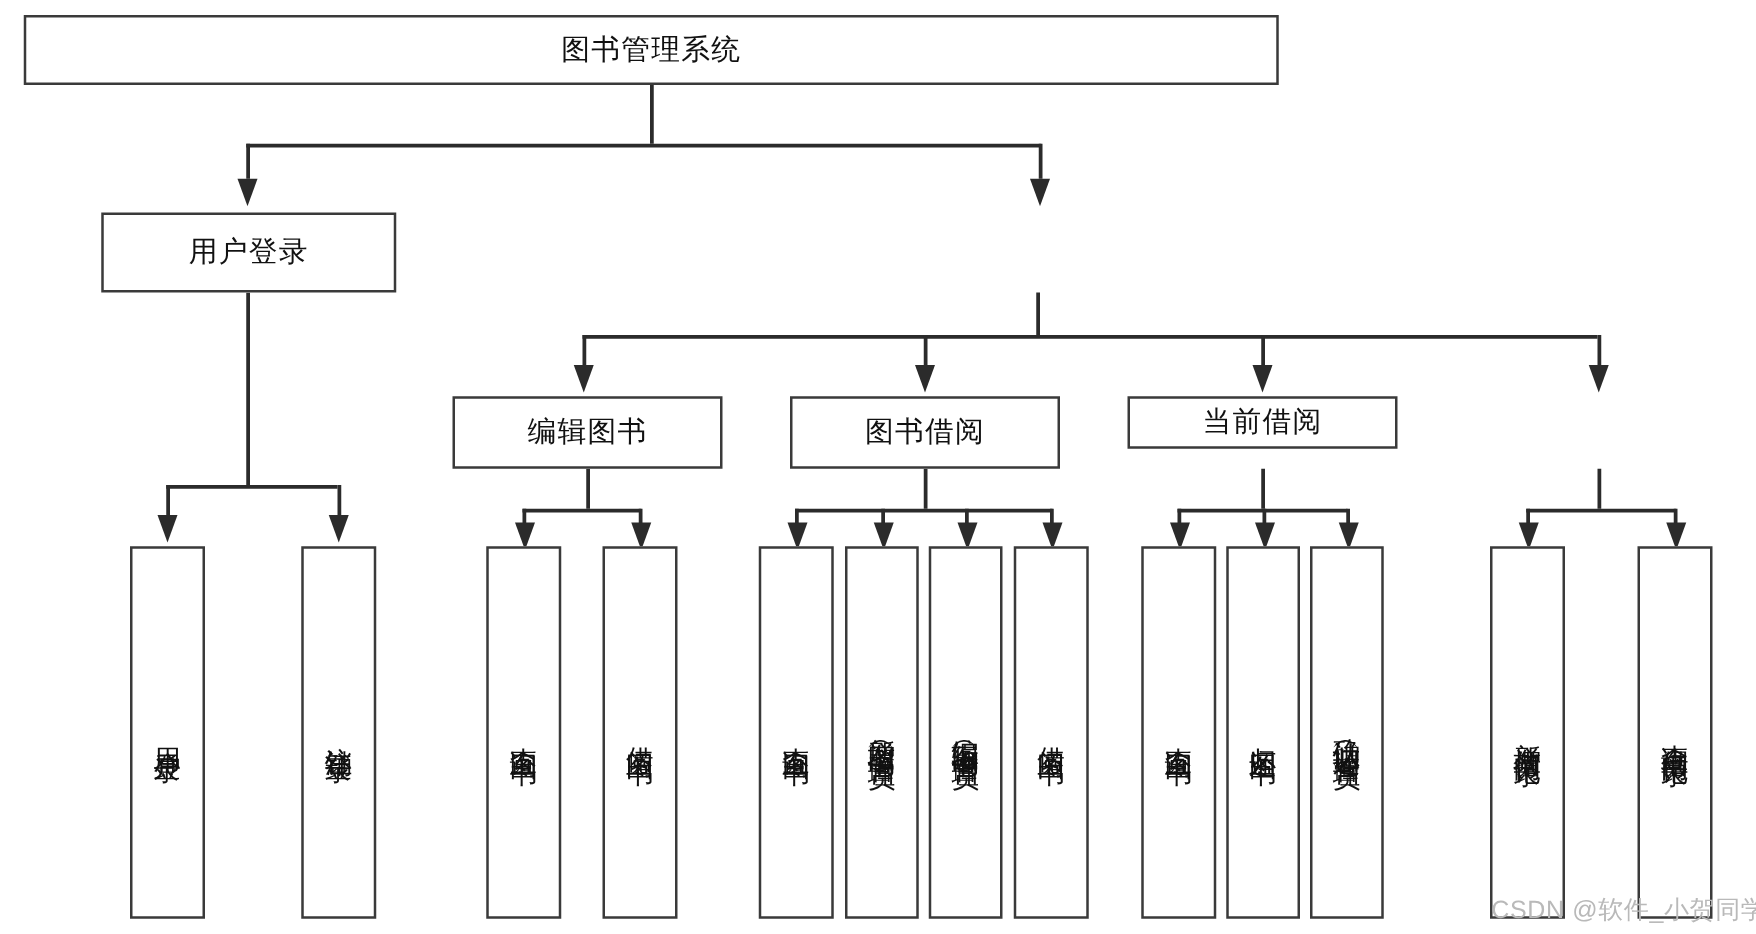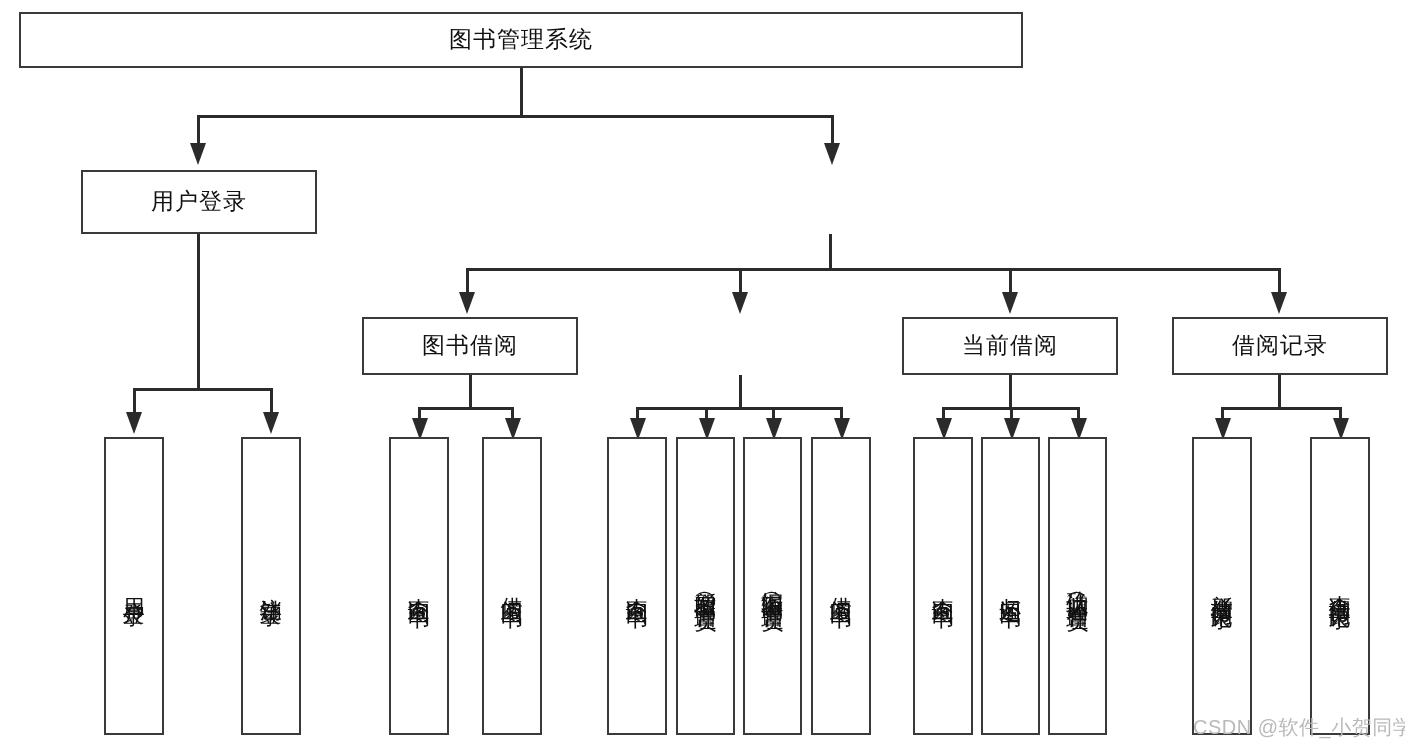--- a/index.html
+++ b/index.html
@@ -113,27 +113,27 @@
   <div class="edge-v" style="left:466px; top:268px; height:24px;"></div>
   <div class="edge-v" style="left:739px; top:268px; height:24px;"></div>
   <div class="edge-v" style="left:1009px; top:268px; height:24px;"></div>
   <div class="edge-v" style="left:1278px; top:268px; height:24px;"></div>
   <div class="arrow" style="left:459px; top:292px;"></div>
   <div class="arrow" style="left:732px; top:292px;"></div>
   <div class="arrow" style="left:1002px; top:292px;"></div>
   <div class="arrow" style="left:1271px; top:292px;"></div>
 
   <div class="node horiz" style="left:362px; top:317px; width:216px; height:58px;">
+    <span>编辑图书</span>
+  </div>
+  <div class="node horiz" style="left:632px; top:317px; width:216px; height:58px;">
     <span>图书借阅</span>
   </div>
-  <div class="node horiz" style="left:902px; top:317px; width:216px; height:58px;">
+  <div class="node horiz" style="left:902px; top:317px; width:216px; height:42px;">
     <span>当前借阅</span>
-  </div>
-  <div class="node horiz" style="left:1172px; top:317px; width:216px; height:58px;">
-    <span>借阅记录</span>
   </div>
 
   <div class="edge-v" style="left:469px; top:375px; height:32px;"></div>
   <div class="edge-h" style="left:418px; top:407px; width:95px;"></div>
   <div class="edge-v" style="left:418px; top:407px; height:12px;"></div>
   <div class="edge-v" style="left:511px; top:407px; height:12px;"></div>
   <div class="arrow" style="left:412px; top:418px;"></div>
   <div class="arrow" style="left:505px; top:418px;"></div>
 
   <div class="edge-v" style="left:739px; top:375px; height:32px;"></div>

